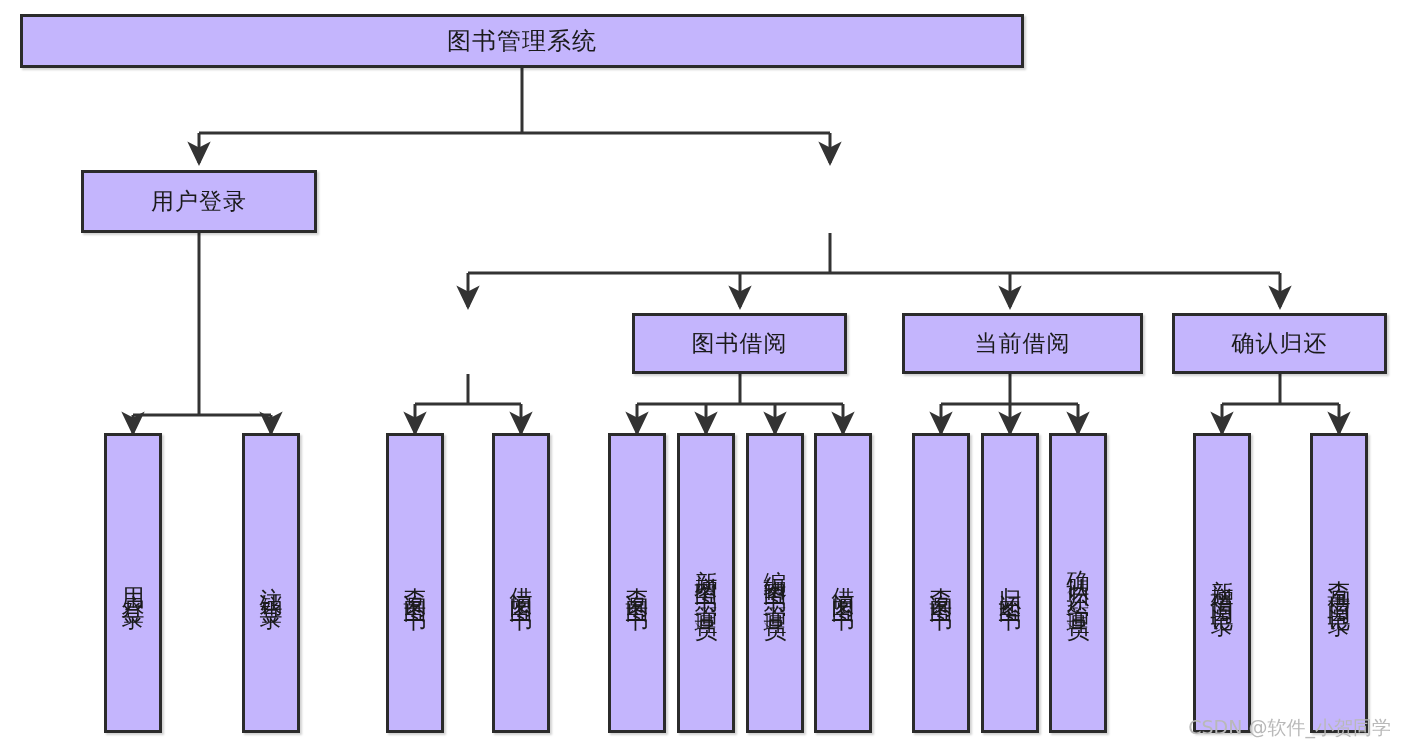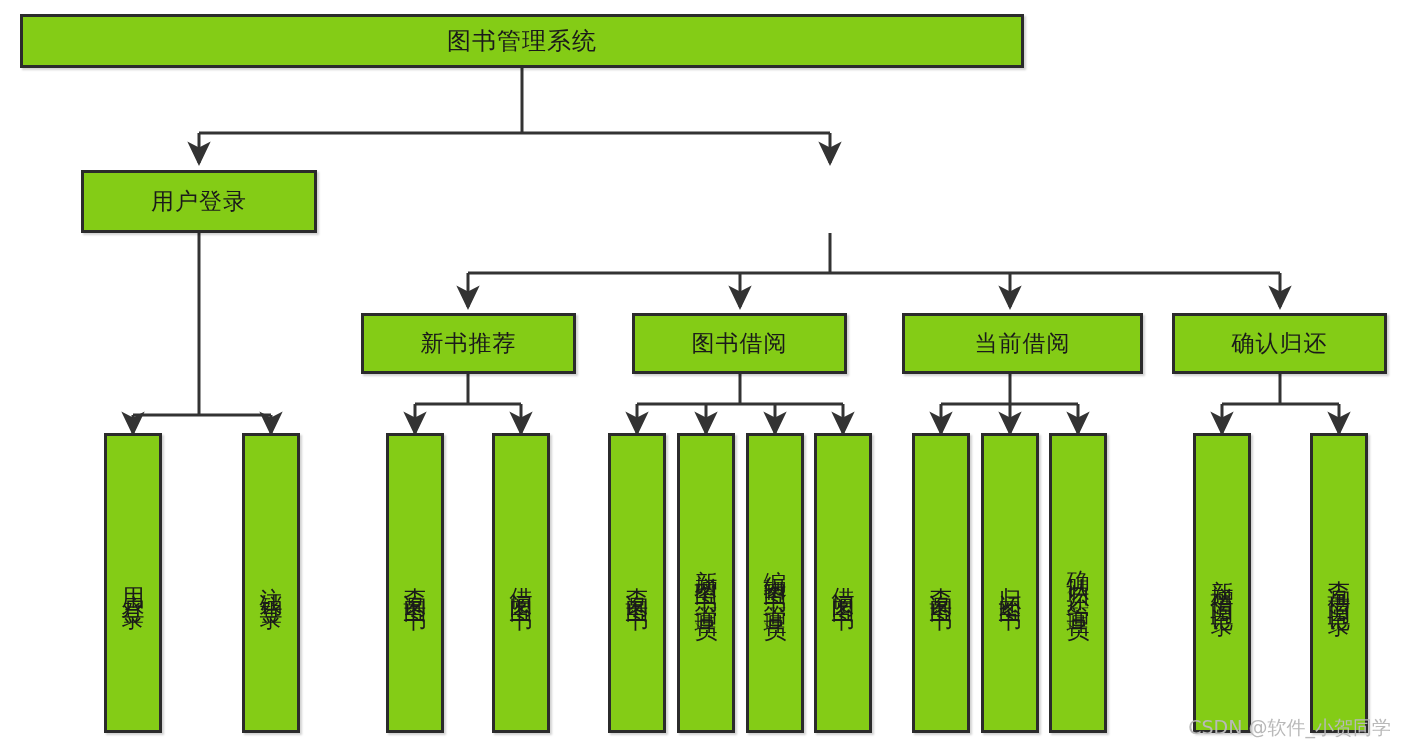--- a/index.html
+++ b/index.html
@@ -16,21 +16,21 @@
   }
   #diagram {
     position: absolute;
     left: 0; top: 0;
     width: 1405px;
     height: 747px;
   }
   .node {
     position: absolute;
     box-sizing: border-box;
-    background: #84cc16;
+    background: #c4b5fd;
     border: 3px solid #2b2b2b;
     box-shadow: 2px 2px 2px rgba(0,0,0,0.18);
     display: flex;
     align-items: center;
     justify-content: center;
     color: #1a1a1a;
   }
   .node.horiz {
     font-size: 23px;
     letter-spacing: 1px;
@@ -121,21 +121,20 @@
       <path d="M1222,404 L1339,404"></path>
       <path d="M1222,404 L1222,433" marker-end="url(#arrow)"></path>
       <path d="M1339,404 L1339,433" marker-end="url(#arrow)"></path>
     </g>
   </svg>
 
   <div class="node horiz root" style="left:20px; top:14px; width:1004px; height:54px;">图书管理系统</div>
 
   <div class="node horiz" style="left:81px; top:170px; width:236px; height:63px;">用户登录</div>
 
-  <div class="node horiz" style="left:361px; top:313px; width:215px; height:61px;">新书推荐</div>
   <div class="node horiz" style="left:632px; top:313px; width:215px; height:61px;">图书借阅</div>
   <div class="node horiz" style="left:902px; top:313px; width:241px; height:61px;">当前借阅</div>
   <div class="node horiz" style="left:1172px; top:313px; width:215px; height:61px;">确认归还</div>
 
   <div class="node vert" style="left:104px; top:433px; width:58px; height:300px;">用户登录</div>
   <div class="node vert" style="left:242px; top:433px; width:58px; height:300px;">注销登录</div>
 
   <div class="node vert" style="left:386px; top:433px; width:58px; height:300px;">查询图书</div>
   <div class="node vert" style="left:492px; top:433px; width:58px; height:300px;">借阅图书</div>
 

